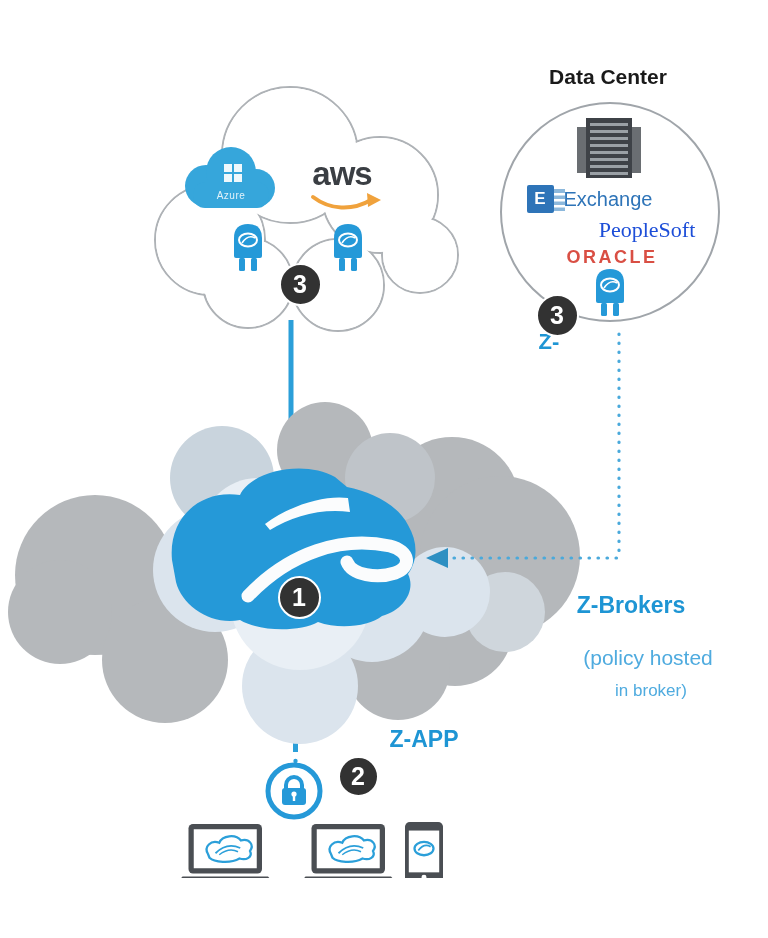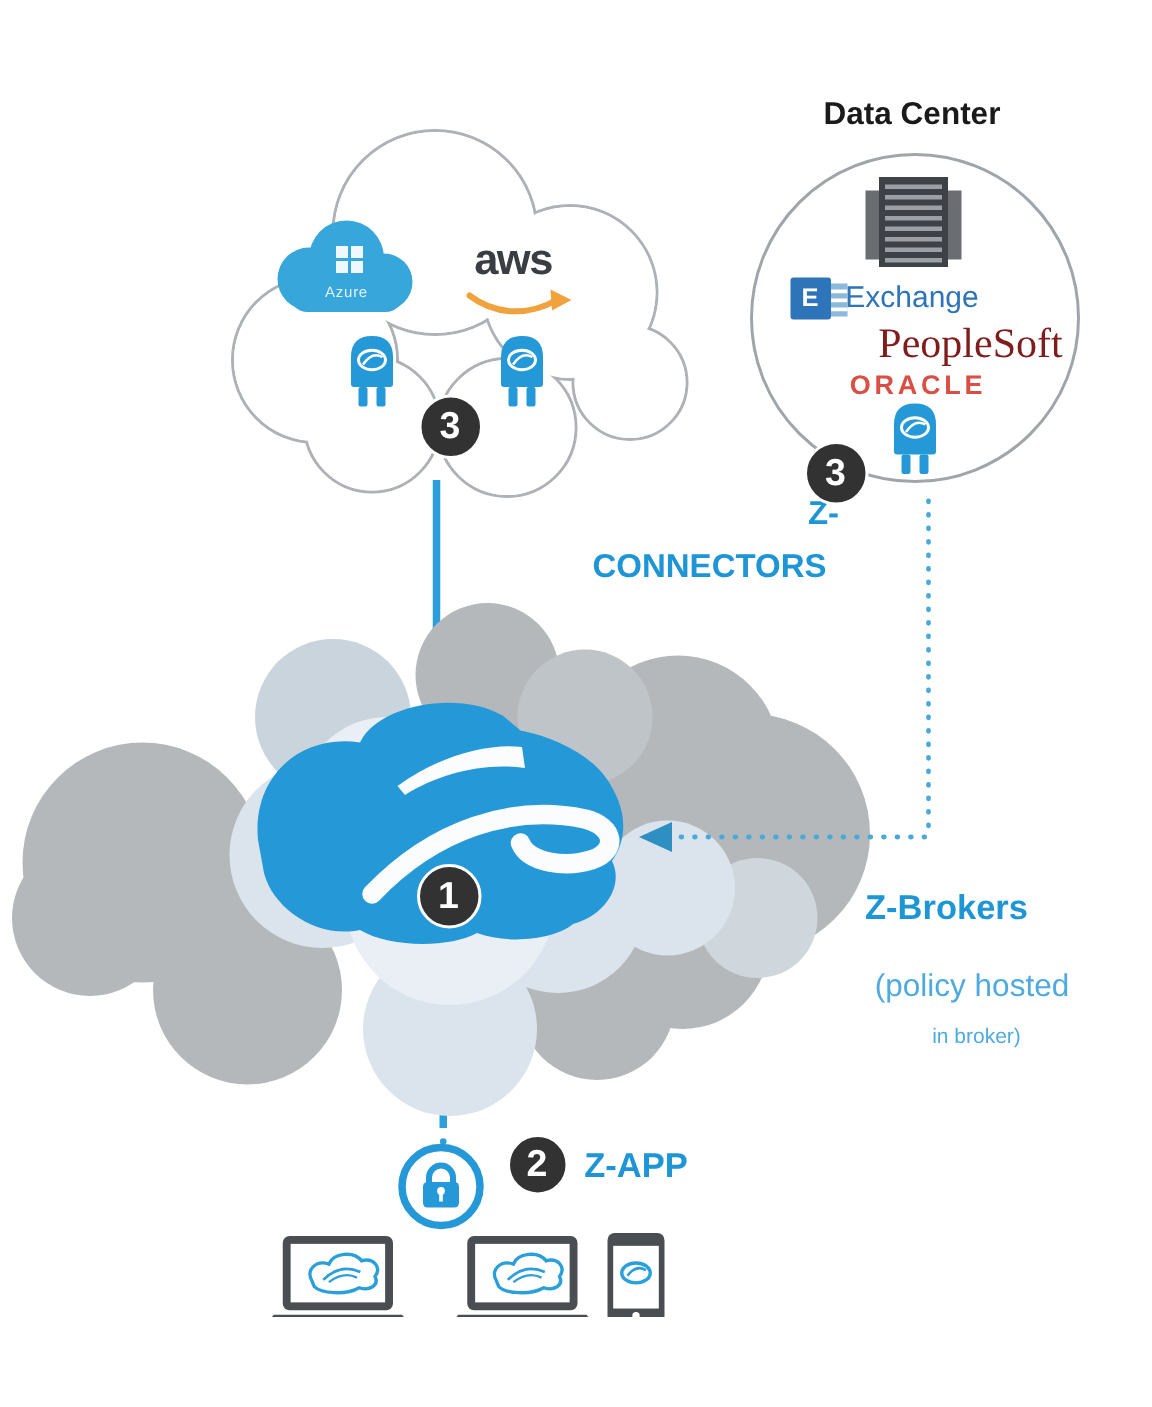--- a/index.html
+++ b/index.html
@@ -10,25 +10,25 @@
   .canvas svg.art{position:absolute;left:0;top:0;}
   .lbl{position:absolute;transform:translate(-50%,-50%);white-space:nowrap;line-height:1.05;}
   .lbl-dark{color:#1a1a1a;font-weight:bold;font-size:21px;}
   .lbl-blue{color:#1e95d4;font-weight:bold;}
   .lbl-blue-lt{color:#4fabdf;font-weight:normal;margin-left:20px;}
   .badge{
     position:absolute;background:#323232;color:#ffffff;border-radius:50%;
     border:2.5px solid #ffffff;display:flex;align-items:center;justify-content:center;
     font-weight:bold;font-size:25px;box-sizing:border-box;
   }
-  .aws-text{color:#3a3e43;font-weight:bold;font-size:29px;letter-spacing:-1px;}
+  .aws-text{color:#3a3e43;font-weight:bold;font-size:33px;letter-spacing:-1px;}
   .azure-text{color:#ffffff;opacity:.85;font-size:10px;letter-spacing:.5px;}
   .exchange-letter{color:#ffffff;font-weight:bold;font-size:17px;}
   .exchange-text{color:#2e74b8;font-size:20px;}
-  .peoplesoft-text{font-family:"Liberation Serif", serif;color:#7f1d1d;font-size:28px;}
+  .peoplesoft-text{font-family:"Liberation Serif", serif;color:#1d4ed8;font-size:22px;}
   .oracle-text{color:#d94f44;font-weight:bold;font-size:18px;letter-spacing:2.5px;}
 </style>
 </head>
 <body>
 
 <div class="canvas">
 
 <svg class="art" width="768" height="938" viewBox="0 0 768 938">
   <defs>
     <g id="connector">
@@ -193,27 +193,26 @@
   </g>
 
   <use href="#laptop" transform="translate(172,824) scale(0.75)"></use>
   <use href="#laptop" transform="translate(295,824) scale(0.75)"></use>
   <use href="#phone" transform="translate(405,822) scale(0.95)"></use>
 </svg>
 
 <div class="lbl lbl-dark" style="left:608px;top:77px;">Data Center</div>
 
 <div class="lbl lbl-blue" style="left:549px;top:342px;font-size:22px;">Z-</div>
-<div class="lbl lbl-blue" style="left:473px;top:377px;font-size:22px;">CONNECTORS</div>
 
 <div class="lbl lbl-blue" style="left:631px;top:605px;font-size:23px;">Z-Brokers</div>
 <div class="lbl lbl-blue-lt" style="left:628px;top:658px;font-size:21px;">(policy hosted</div>
-<div class="lbl lbl-blue-lt" style="left:631px;top:691px;font-size:14px;">in broker)</div>
-
-<div class="lbl lbl-blue" style="left:424px;top:777px;font-size:23px;">Z-APP</div>
+<div class="lbl lbl-blue-lt" style="left:631px;top:691px;font-size:17px;">in broker)</div>
+
+<div class="lbl lbl-blue" style="left:424px;top:739px;font-size:23px;">Z-APP</div>
 
 <div class="lbl aws-text" style="left:342px;top:174px;">aws</div>
 <div class="lbl azure-text" style="left:231px;top:196px;">Azure</div>
 <div class="lbl exchange-letter" style="left:540px;top:199px;">E</div>
 <div class="lbl exchange-text" style="left:608px;top:199px;text-align:right;">Exchange</div>
 <div class="lbl peoplesoft-text" style="left:647px;top:230px;">PeopleSoft</div>
 <div class="lbl oracle-text" style="left:612px;top:257px;">ORACLE</div>
 
 <div class="badge" style="left:278.5px;top:262.5px;width:43px;height:43px;">3</div>
 <div class="badge" style="left:535.5px;top:293.5px;width:43px;height:43px;">3</div>

